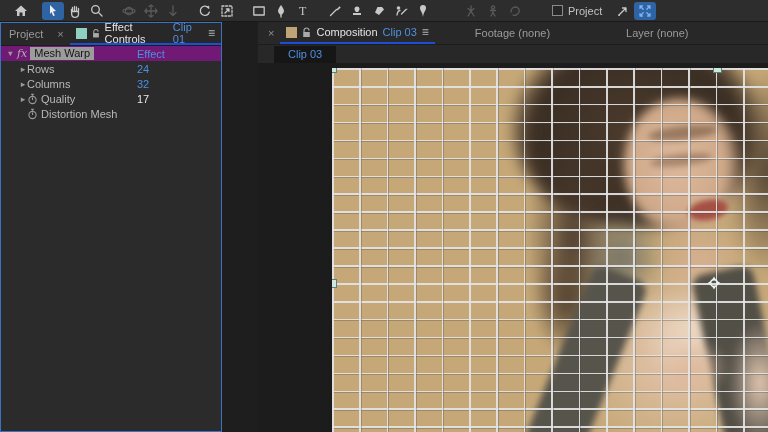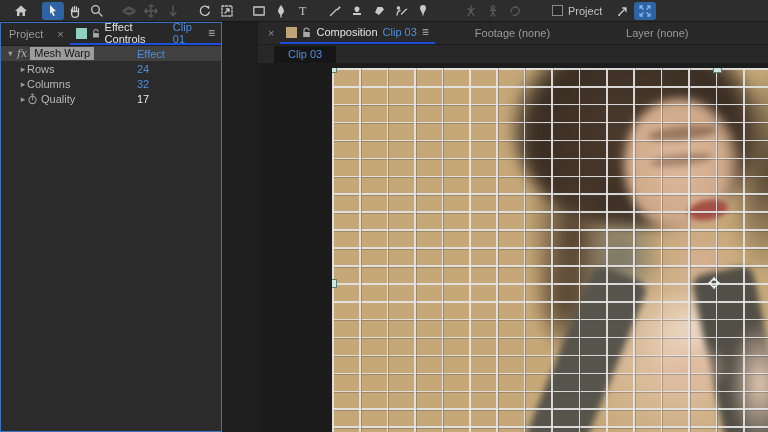--- a/index.html
+++ b/index.html
@@ -30,21 +30,21 @@
   .tab-active { display:flex; align-items:center; gap:5px; padding:0 6px; height:100%;
     border-bottom:2px solid #1d4ed8; color:#e3e3e3; }
   .chip { width:11px; height:11px; flex:0 0 auto; }
   .chip.teal { background:#8fd0c2; }
   .chip.tan { background:#c0a377; }
   .tab-target { color:#4f8fe0; }
   .menu-icon { color:#b5b5b5; letter-spacing:0; font-size:12px; }
   .breadcrumb { height:15px; line-height:15px; padding-left:5px; color:#bdbdbd;
     background:#2b2b2b; border-bottom:1px solid #242424; }
 
-  .fx-header { height:15px; display:flex; align-items:center; background:#404040; }
+  .fx-header { height:15px; display:flex; align-items:center; background:#701a75; }
   .prop-row { height:15px; display:flex; align-items:center; color:#b8b8b8; }
   .twirl { width:8px; text-align:center; color:#9a9a9a; font-size:9px; flex:0 0 auto; }
   .twirl.open { transform:rotate(90deg); }
   .fx-badge { font-style:italic; color:#b0b0b0; margin:0 3px 0 2px; font-family:"DejaVu Serif", serif; font-size:11px; }
   .fx-name-chip { background:#9c9c9c; color:#151515; padding:0 4px; line-height:13px; }
   .val-col { position:absolute; left:136px; }
   .val-link { color:#4f8fe0; }
   .val-plain { color:#e8e8e8; }
   .row-rel { position:relative; width:100%; display:flex; align-items:center; }
   .stopwatch { width:11px; height:12px; margin-right:3px; flex:0 0 auto; }
@@ -259,20 +259,28 @@
     <div class="prop-row row-rel">
       <span class="twirl ind1">▸</span>
       <svg class="stopwatch" viewBox="0 0 11 12">
           <circle cx="5.5" cy="7" r="3.6" fill="none" stroke="#9a9a9a" stroke-width="1.1"></circle>
           <path d="M4 1.2h3M5.5 1.2v1.6M5.5 7V4.6" stroke="#9a9a9a" stroke-width="1.1" fill="none"></path>
         </svg>
       <span>Quality</span>
       <span class="val-col val-plain">17</span>
     </div>
 
+    <div class="prop-row row-rel">
+      <span class="twirl ind1">&nbsp;</span>
+      <svg class="stopwatch" viewBox="0 0 11 12">
+          <circle cx="5.5" cy="7" r="3.6" fill="none" stroke="#9a9a9a" stroke-width="1.1"></circle>
+          <path d="M4 1.2h3M5.5 1.2v1.6M5.5 7V4.6" stroke="#9a9a9a" stroke-width="1.1" fill="none"></path>
+        </svg>
+      <span>Distortion Mesh</span>
+    </div>
   </div>
 
   <div class="right-panel">
     <div class="rp-tabstrip">
       <span class="tab-close">×</span>
       <div class="tab-active">
         <span class="chip tan"></span>
         <svg width="9" height="11" viewBox="0 0 9 11">
             <path d="M2 5V3.5A2.5 2.5 0 0 1 7 3.5" fill="none" stroke="#a9a9a9" stroke-width="1.2"></path>
             <rect x="1.2" y="5" width="6.6" height="5" fill="#a9a9a9"></rect>

